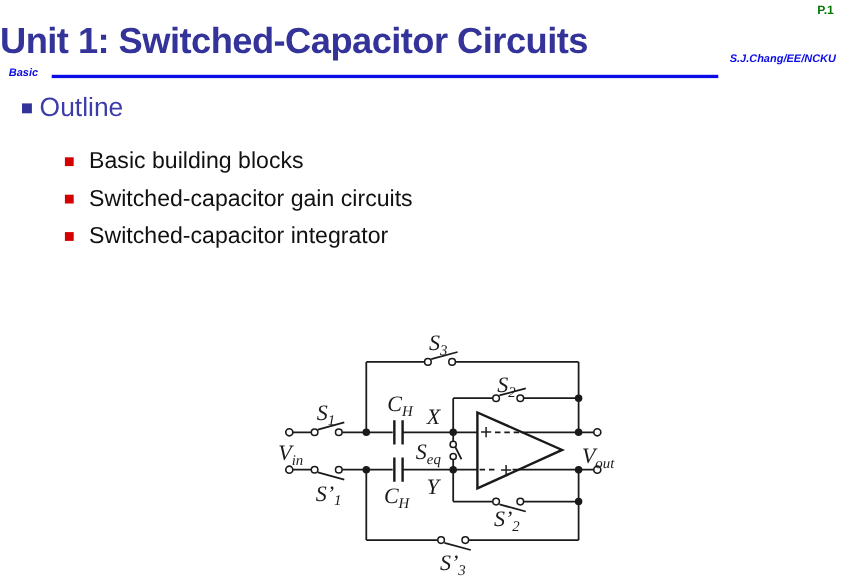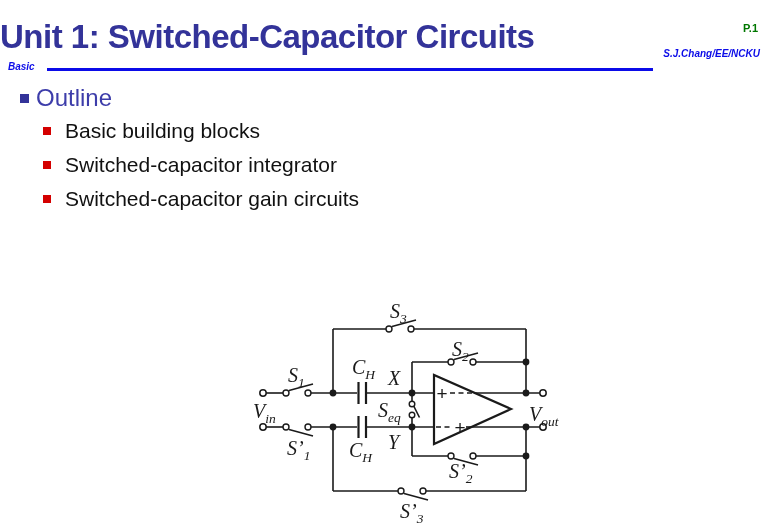--- a/index.html
+++ b/index.html
@@ -1,30 +1,30 @@
 <!DOCTYPE html>
 <html><head>
 <meta charset="utf-8">
 <style>
   html,body{margin:0;padding:0;}
   body{width:768px;height:531px;position:relative;background:#ffffff;overflow:hidden;
        font-family:"Liberation Sans",sans-serif;}
   .abs{position:absolute;}
   
-  #page-num{right:10px;top:22px;color:#007700;font-size:11px;font-weight:bold;}
+  #page-num{right:10px;top:4px;color:#007700;font-size:11px;font-weight:bold;}
   #slide-title{left:0;right:0;top:16px;color:#333399;
                font-size:33px;font-weight:bold;letter-spacing:-0.5px;line-height:42px;}
   #hdr-left{left:8px;top:61px;color:#0b0be8;font-size:10px;font-weight:bold;font-style:italic;}
   #hdr-rule{left:47px;top:68px;width:606px;height:3px;background:#0b0be8;}
   #hdr-right{right:8px;top:48px;color:#0b0be8;font-size:10px;font-weight:bold;font-style:italic;}
   
   #outline-heading{left:20px;top:84px;height:28px;display:flex;align-items:center;justify-content:flex-end;}
   #outline-heading .sq{width:9px;height:9px;background:#333399;margin-right:7px;flex:none;}
   #outline-heading .txt{color:#3d3daa;font-size:24px;}
-  #outline-list{left:43px;top:114px;list-style:none;margin:0;padding:0;}
+  #outline-list{left:43px;top:114px;list-style:none;margin:16px;padding:0;}
   #outline-list li{height:34px;display:flex;align-items:center;}
   #outline-list .sq{width:8px;height:8px;background:#d40000;margin-right:14px;flex:none;}
   #outline-list .txt{color:#111111;font-size:21px;}
   
   #circuit{left:240px;top:292px;}
   .wire{stroke:#1a1a1a;stroke-width:1.6;fill:none;}
   .wire-d{stroke:#1a1a1a;stroke-width:1.6;fill:none;stroke-dasharray:5 3.5;}
   .plate{stroke:#1a1a1a;stroke-width:2.2;fill:none;}
   .sw-bar{stroke:#1a1a1a;stroke-width:1.6;fill:none;}
   .sw-c{stroke:#1a1a1a;stroke-width:1.4;fill:#ffffff;}
@@ -50,25 +50,25 @@
   <span class="txt">Outline</span>
 </div>
 
 <ul class="abs" id="outline-list">
   <li>
     <span class="sq"></span>
     <span class="txt">Basic building blocks</span>
   </li>
   <li>
     <span class="sq"></span>
-    <span class="txt">Switched-capacitor integrator</span>
+    <span class="txt">Switched-capacitor gain circuits</span>
   </li>
   <li>
     <span class="sq"></span>
-    <span class="txt">Switched-capacitor gain circuits</span>
+    <span class="txt">Switched-capacitor integrator</span>
   </li>
 </ul>
 
 <svg class="abs" id="circuit" width="330" height="239" viewBox="0 0 330 239">
 
   <g>
 
     <line class="wire" x1="26" y1="101" x2="43" y2="101"></line>
     <line class="wire" x1="71" y1="101" x2="117" y2="101"></line>
     <line class="wire" x1="126" y1="101" x2="194" y2="101"></line>

